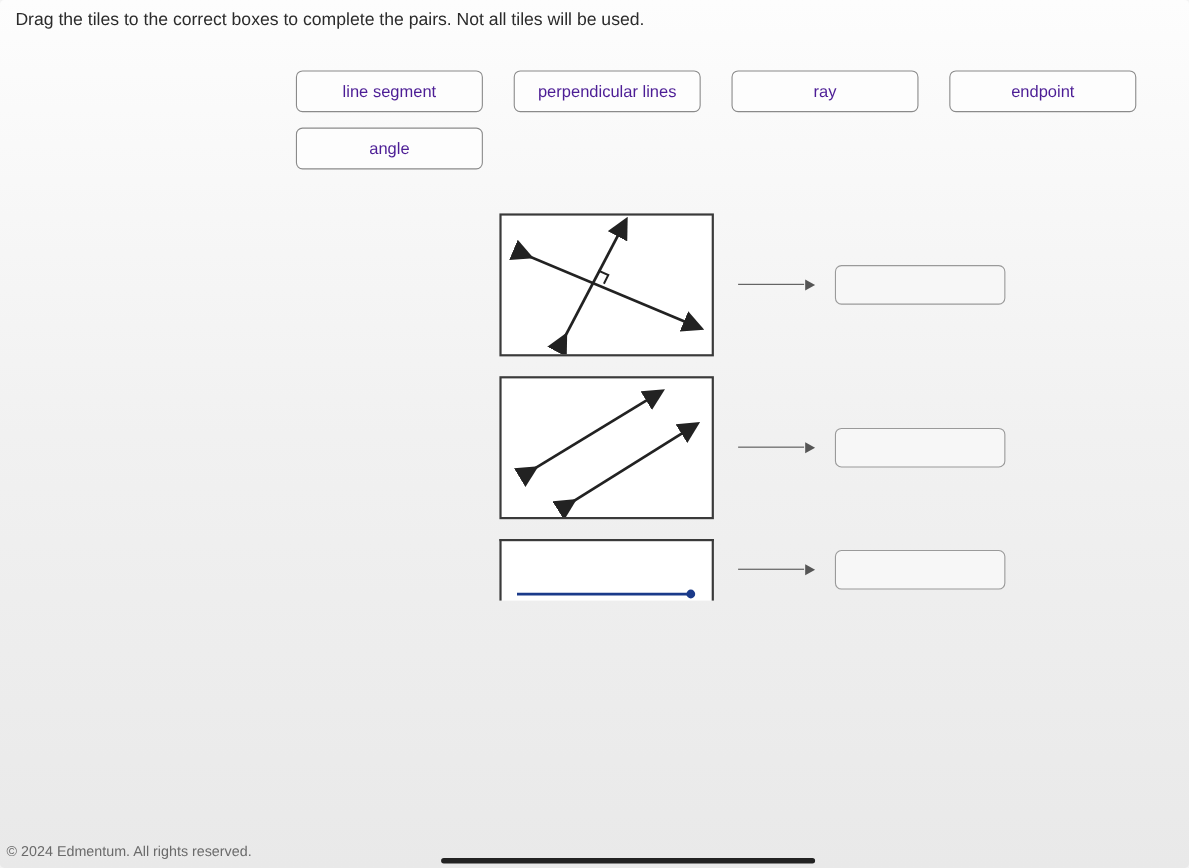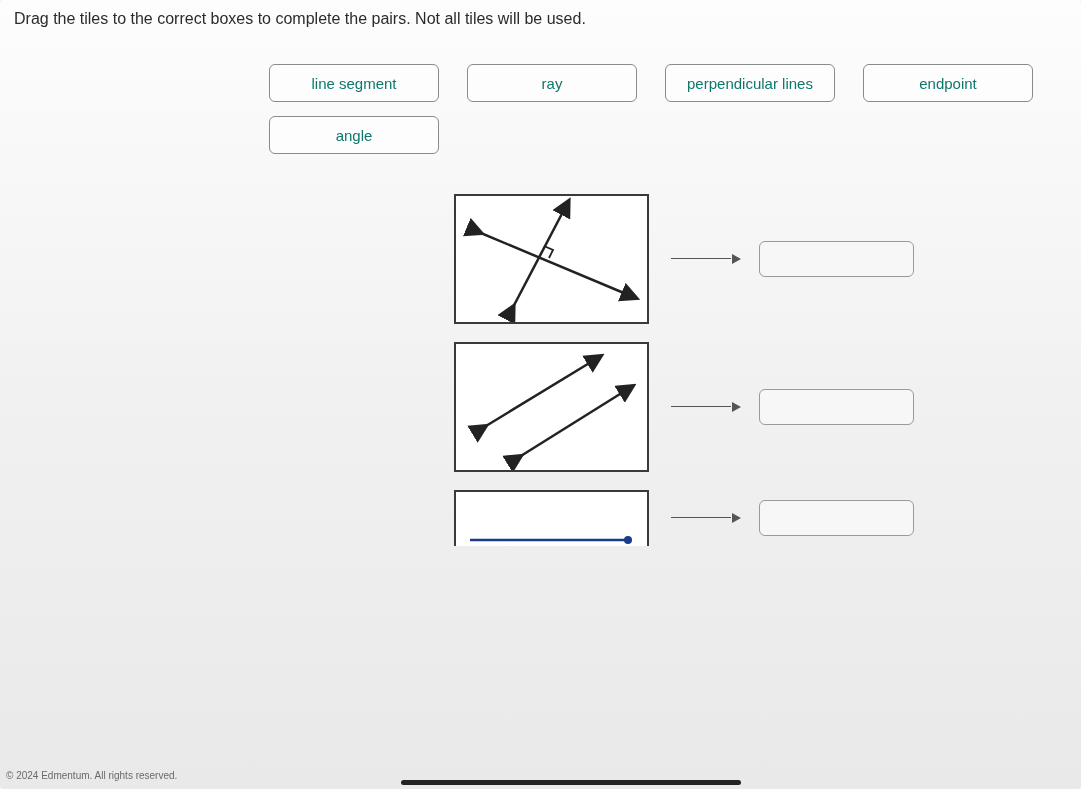--- a/index.html
+++ b/index.html
@@ -41,21 +41,21 @@
   .tile {
     width: 170px;
     height: 38px;
     border: 1px solid #8a8a8a;
     border-radius: 6px;
     background: #fdfdfd;
     display: flex;
     align-items: center;
     justify-content: center;
     font-size: 15px;
-    color: #0f766e;
+    color: #4c1d95;
     cursor: grab;
     user-select: none;
   }
   .match-area {
     padding-left: 440px;
   }
   .match-row {
     display: flex;
     align-items: center;
     margin-bottom: 18px;
@@ -115,21 +115,21 @@
   }
   .footer {
     position: absolute;
     bottom: 8px;
     left: 6px;
     width: 1069px;
     display: flex;
     align-items: center;
   }
   .copyright {
-    font-size: 10px;
+    font-size: 13px;
     color: #6a6a6a;
   }
   .scroll-track {
     position: absolute;
     bottom: 0;
     left: 0;
     right: 0;
     height: 12px;
     display: flex;
     justify-content: center;
@@ -147,22 +147,22 @@
 </head>
 <body>
 
 <div class="page">
 
   <div class="instructions">Drag the tiles to the correct boxes to complete the pairs. Not all tiles will be used.</div>
 
   <div class="tiles-area">
     <div class="tiles-row">
       <div class="tile">line segment</div>
+      <div class="tile">perpendicular lines</div>
       <div class="tile">ray</div>
-      <div class="tile">perpendicular lines</div>
       <div class="tile">endpoint</div>
     </div>
     <div class="tiles-row">
       <div class="tile">angle</div>
     </div>
   </div>
 
   <div class="match-area">
 
     <div class="match-row">

